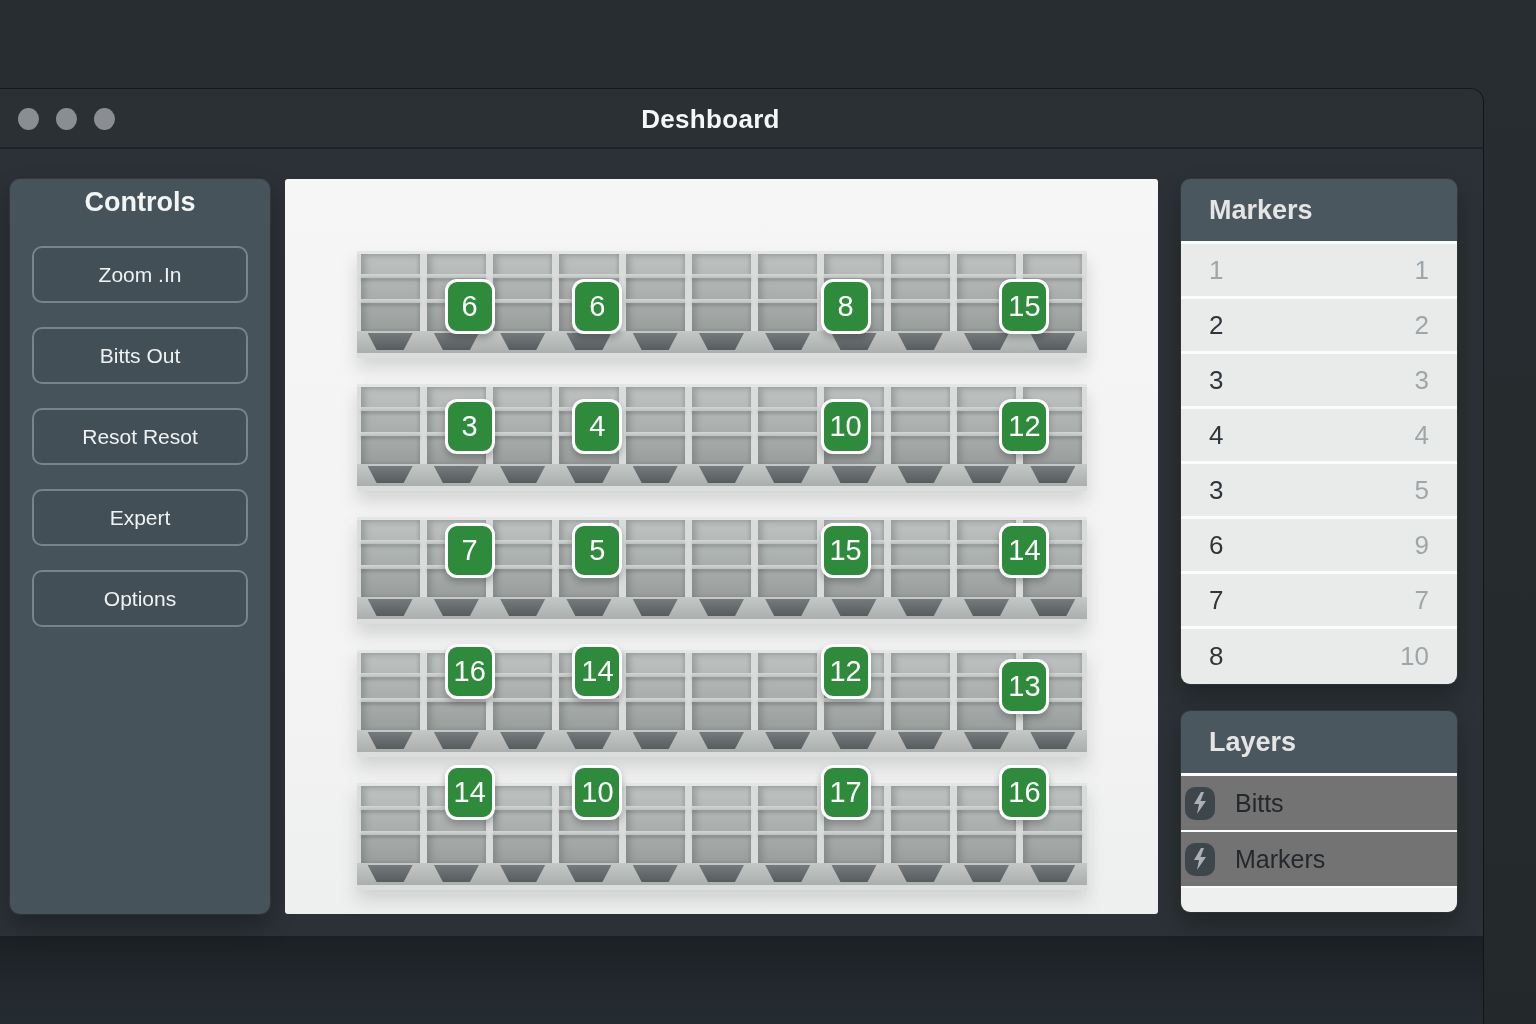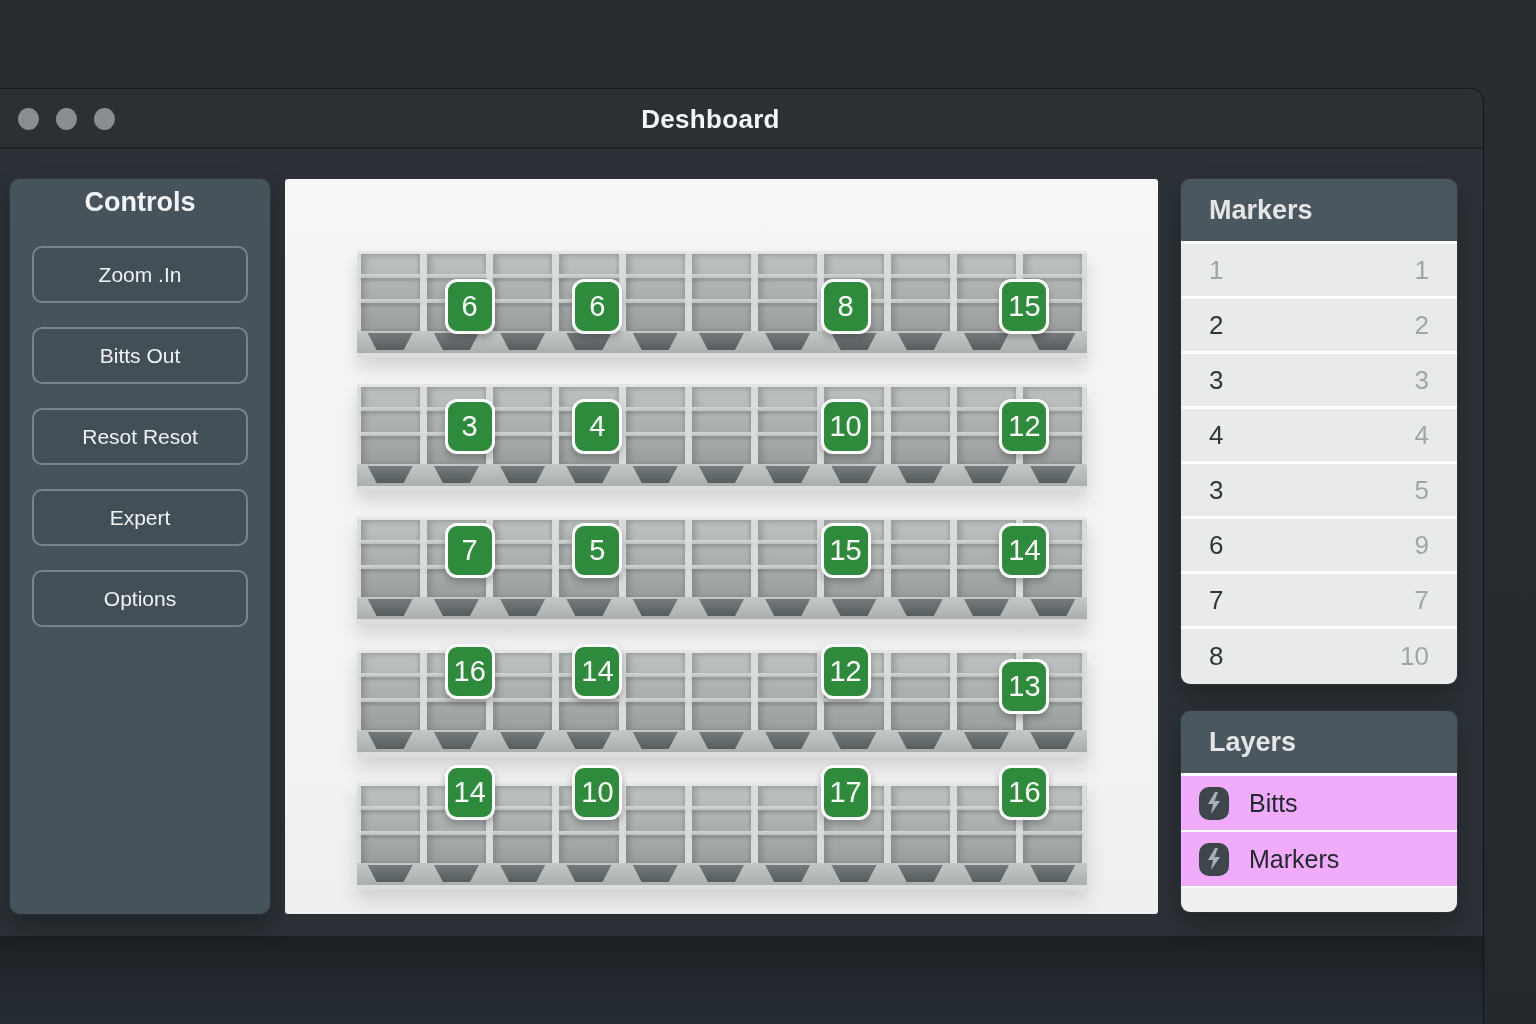--- a/index.html
+++ b/index.html
@@ -76,22 +76,22 @@
     padding-left:28px; color:#e5e5e5; font-size:27px; font-weight:600;
     border-bottom:3px solid #fbfcfc; }
   .marker-row { height:55px; background:#e9ebea; border-bottom:3px solid #fbfcfc;
     display:flex; align-items:center; justify-content:space-between;
     padding:0 28px; cursor:pointer; }
   .marker-row:last-child { border-bottom:none; }
   .marker-left { font-size:26px; color:#2f353a; }
   .marker-left.muted { color:#9fa6aa; }
   .marker-right { font-size:26px; color:#9fa6aa; }
   .layers-panel { margin-top:27px; }
-  .layer-item { height:56px; background:#f0abfc; border-bottom:2px solid #f9fafa;
-    display:flex; align-items:center; padding-left:18px; gap:20px; cursor:pointer; }
+  .layer-item { height:56px; background:#737373; border-bottom:2px solid #f9fafa;
+    display:flex; align-items:center; padding-left:4px; gap:20px; cursor:pointer; }
   .layer-icon { width:30px; height:33px; border-radius:10px; background:#3c464b;
     display:flex; align-items:center; justify-content:center; flex:0 0 auto; }
   .layer-label { font-size:25px; color:#23282c; }
   .layers-footer { height:24px; background:#eef0f0; }
 </style>
 </head>
 <body>
 
 <div class="window">
   <div class="titlebar">

